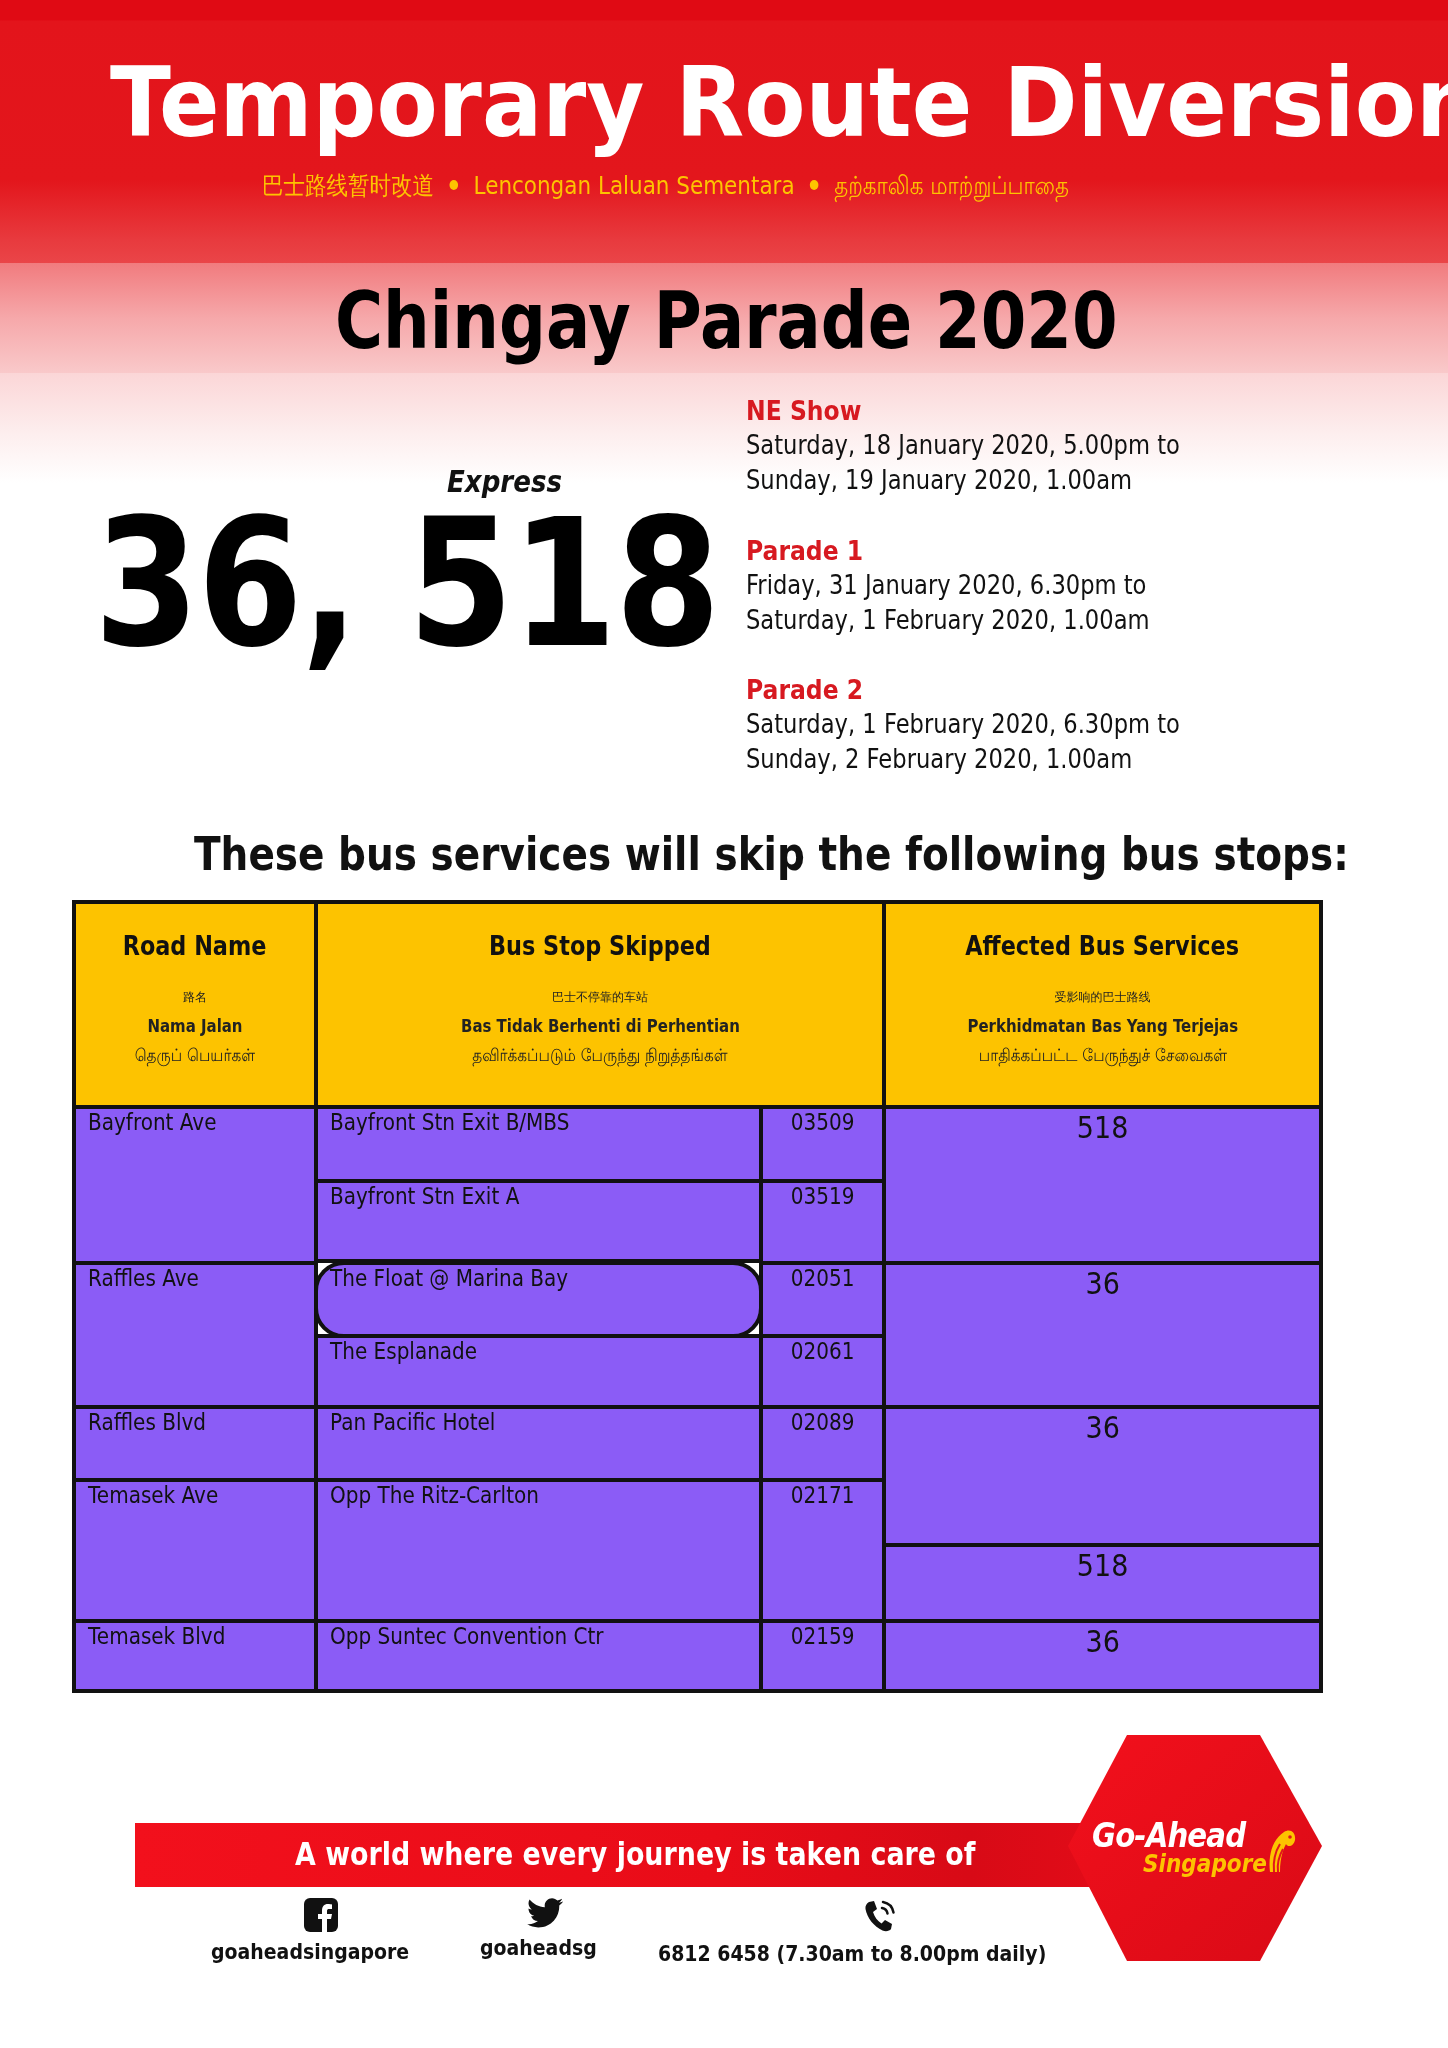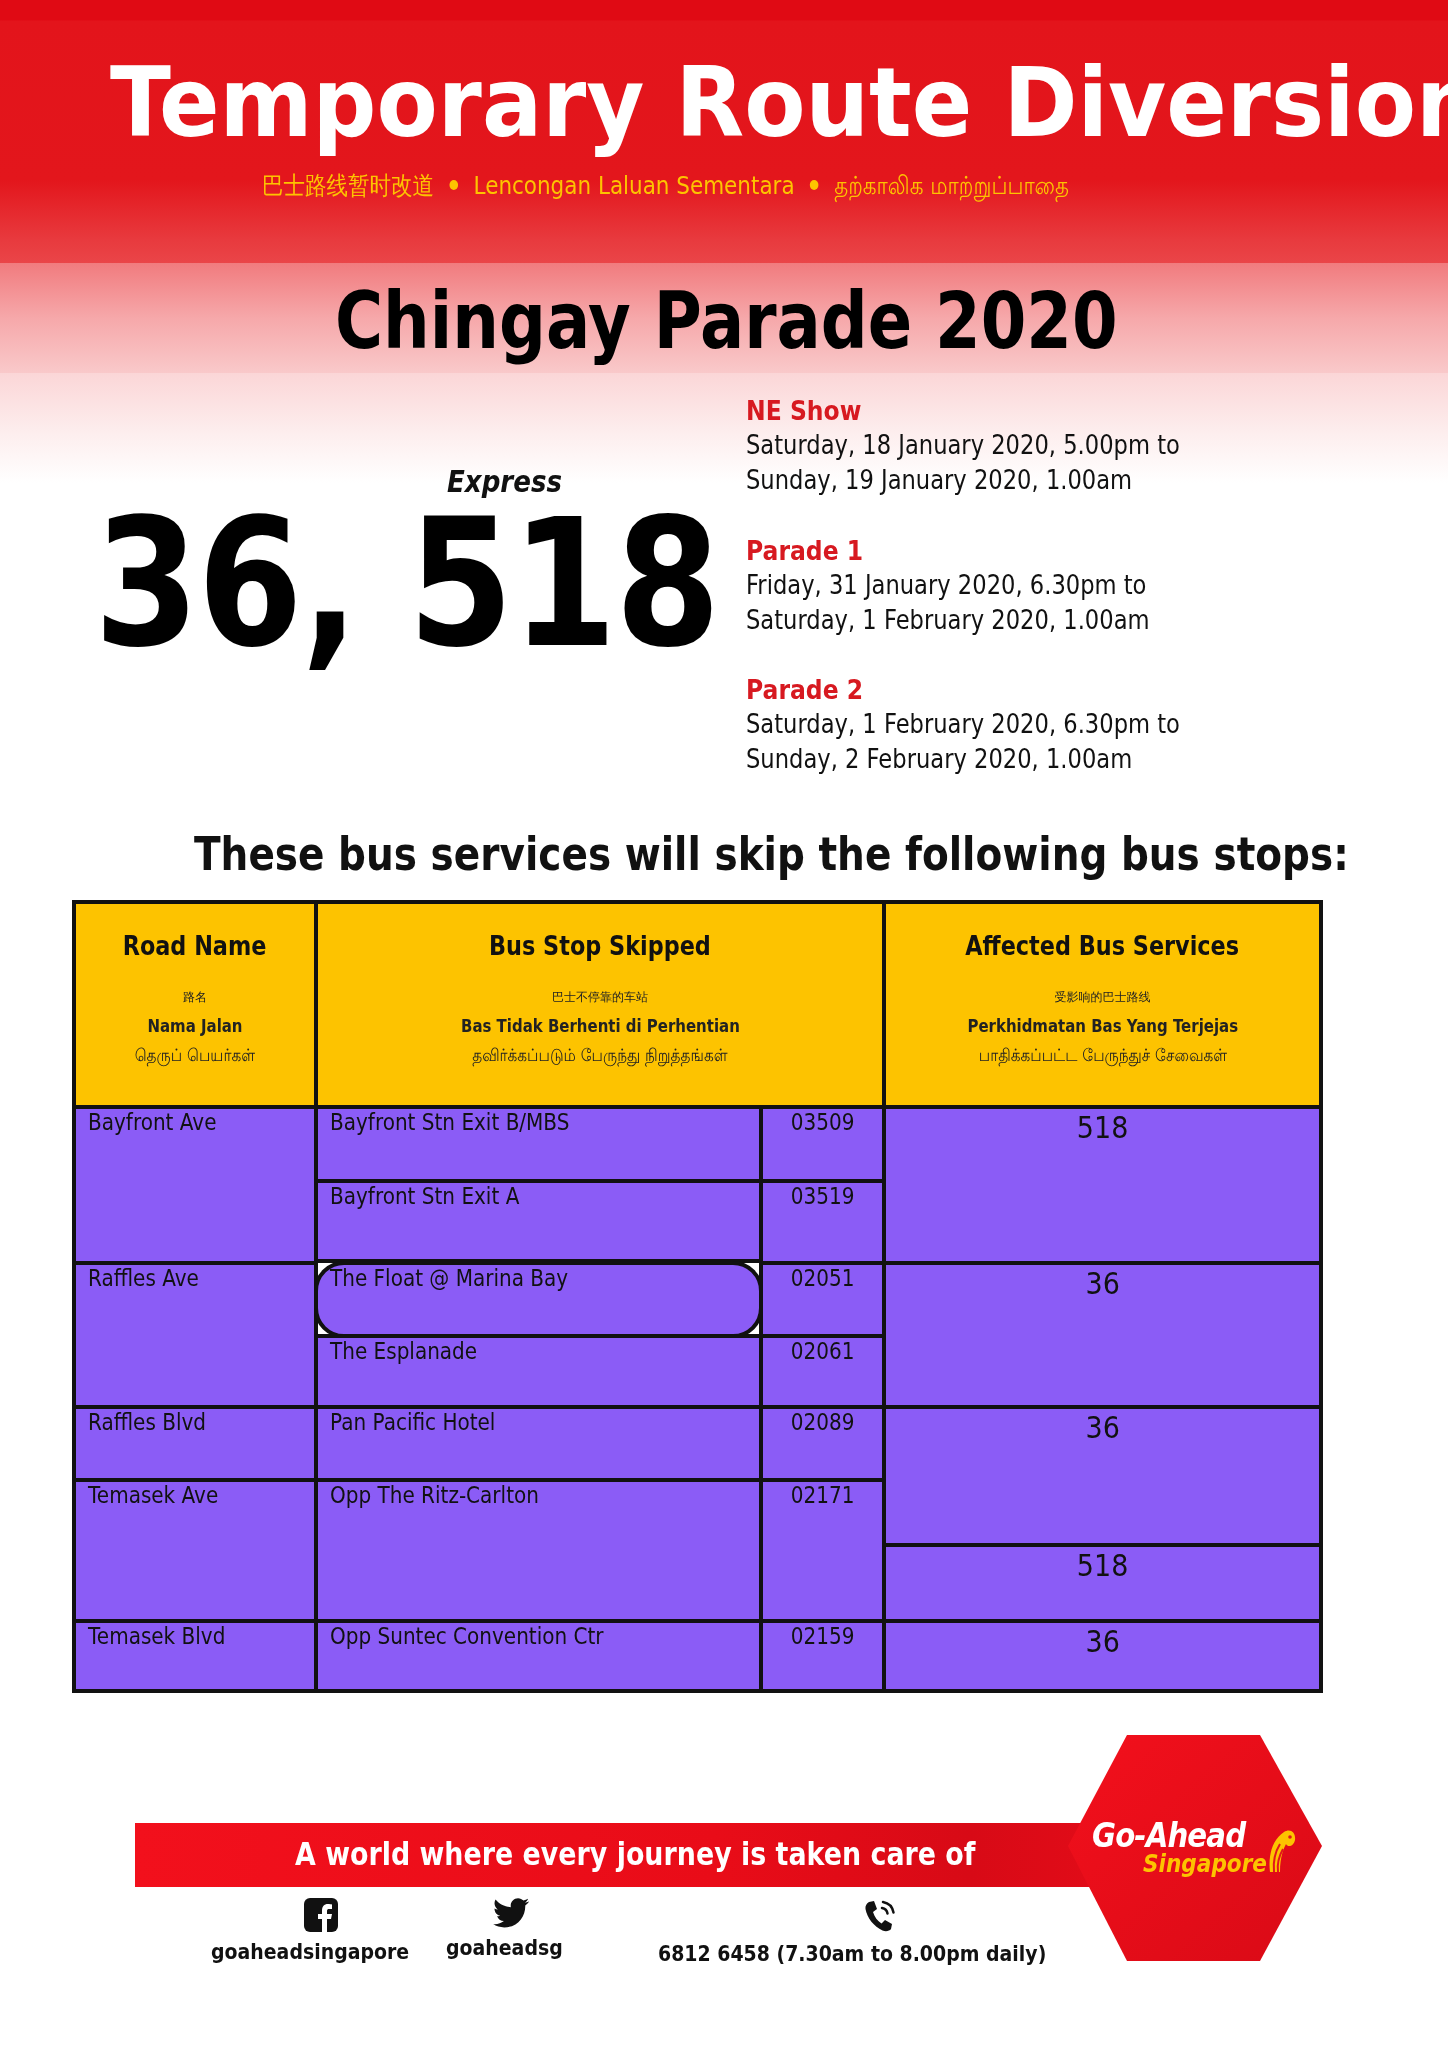--- a/index.html
+++ b/index.html
@@ -243,21 +243,21 @@
   <circle cx="28" cy="15" r="1.8" fill="#e3161c"></circle>
 </svg>
 
 <div class="abs social" style="left:200px;">
   <svg width="34" height="34" viewBox="0 0 34 34">
     <rect x="0" y="0" width="34" height="34" rx="6" fill="#111"></rect>
     <path d="M23 34 V21 H27 L28 16 H23 V13 C23 11.5 23.8 11 25 11 H28 V6.5 C27 6.3 25.5 6 24 6 C20 6 18 8.5 18 12.5 V16 H14 V21 H18 V34 Z" fill="#fff"></path>
   </svg>
   <span class="s-text" style="margin-left:11px;">goaheadsingapore</span>
 </div>
-<div class="abs social" style="left:440px;">
+<div class="abs social" style="left:474px;">
   <svg width="36" height="30" viewBox="0 0 24 20">
     <path d="M24 2.4c-.9.4-1.8.6-2.8.8 1-.6 1.8-1.6 2.2-2.7-1 .6-2 1-3.1 1.2C19.4.7 18.1.1 16.7.1c-2.7 0-4.9 2.2-4.9 4.9 0 .4 0 .8.1 1.1C7.8 5.9 4.2 4 1.7 1 1.3 1.7 1 2.6 1 3.5c0 1.7.9 3.2 2.2 4.1-.8 0-1.6-.2-2.2-.6v.1c0 2.4 1.7 4.4 3.9 4.8-.4.1-.8.2-1.3.2-.3 0-.6 0-.9-.1.6 2 2.4 3.4 4.6 3.4-1.7 1.3-3.8 2.1-6.1 2.1-.4 0-.8 0-1.2-.1 2.2 1.4 4.8 2.2 7.5 2.2 9.1 0 14-7.5 14-14v-.6c1-.7 1.8-1.6 2.5-2.5z" fill="#111"></path>
   </svg>
   <span class="s-text" style="margin-left:6px;">goaheadsg</span>
 </div>
 <div class="abs social" style="left:649px;">
   <svg width="34" height="36" viewBox="0 0 34 36">
     <path d="M7 4 L12 3 L15 11 L11 14 C12.5 19 15.5 23 19.5 25.5 L23 22 L30 26 L29 31 C27.5 33 24 34 20.5 32.5 C12 28.5 5 20 3.5 11 C3 8 4.5 5.5 7 4 Z" fill="#111"></path>
     <path d="M20 10 C23 10.5 25 12.5 25.5 15.5" stroke="#111" stroke-width="2.5" fill="none" stroke-linecap="round"></path>
     <path d="M21 4 C26.5 5 30.5 9 31.5 14.5" stroke="#111" stroke-width="2.5" fill="none" stroke-linecap="round"></path>

